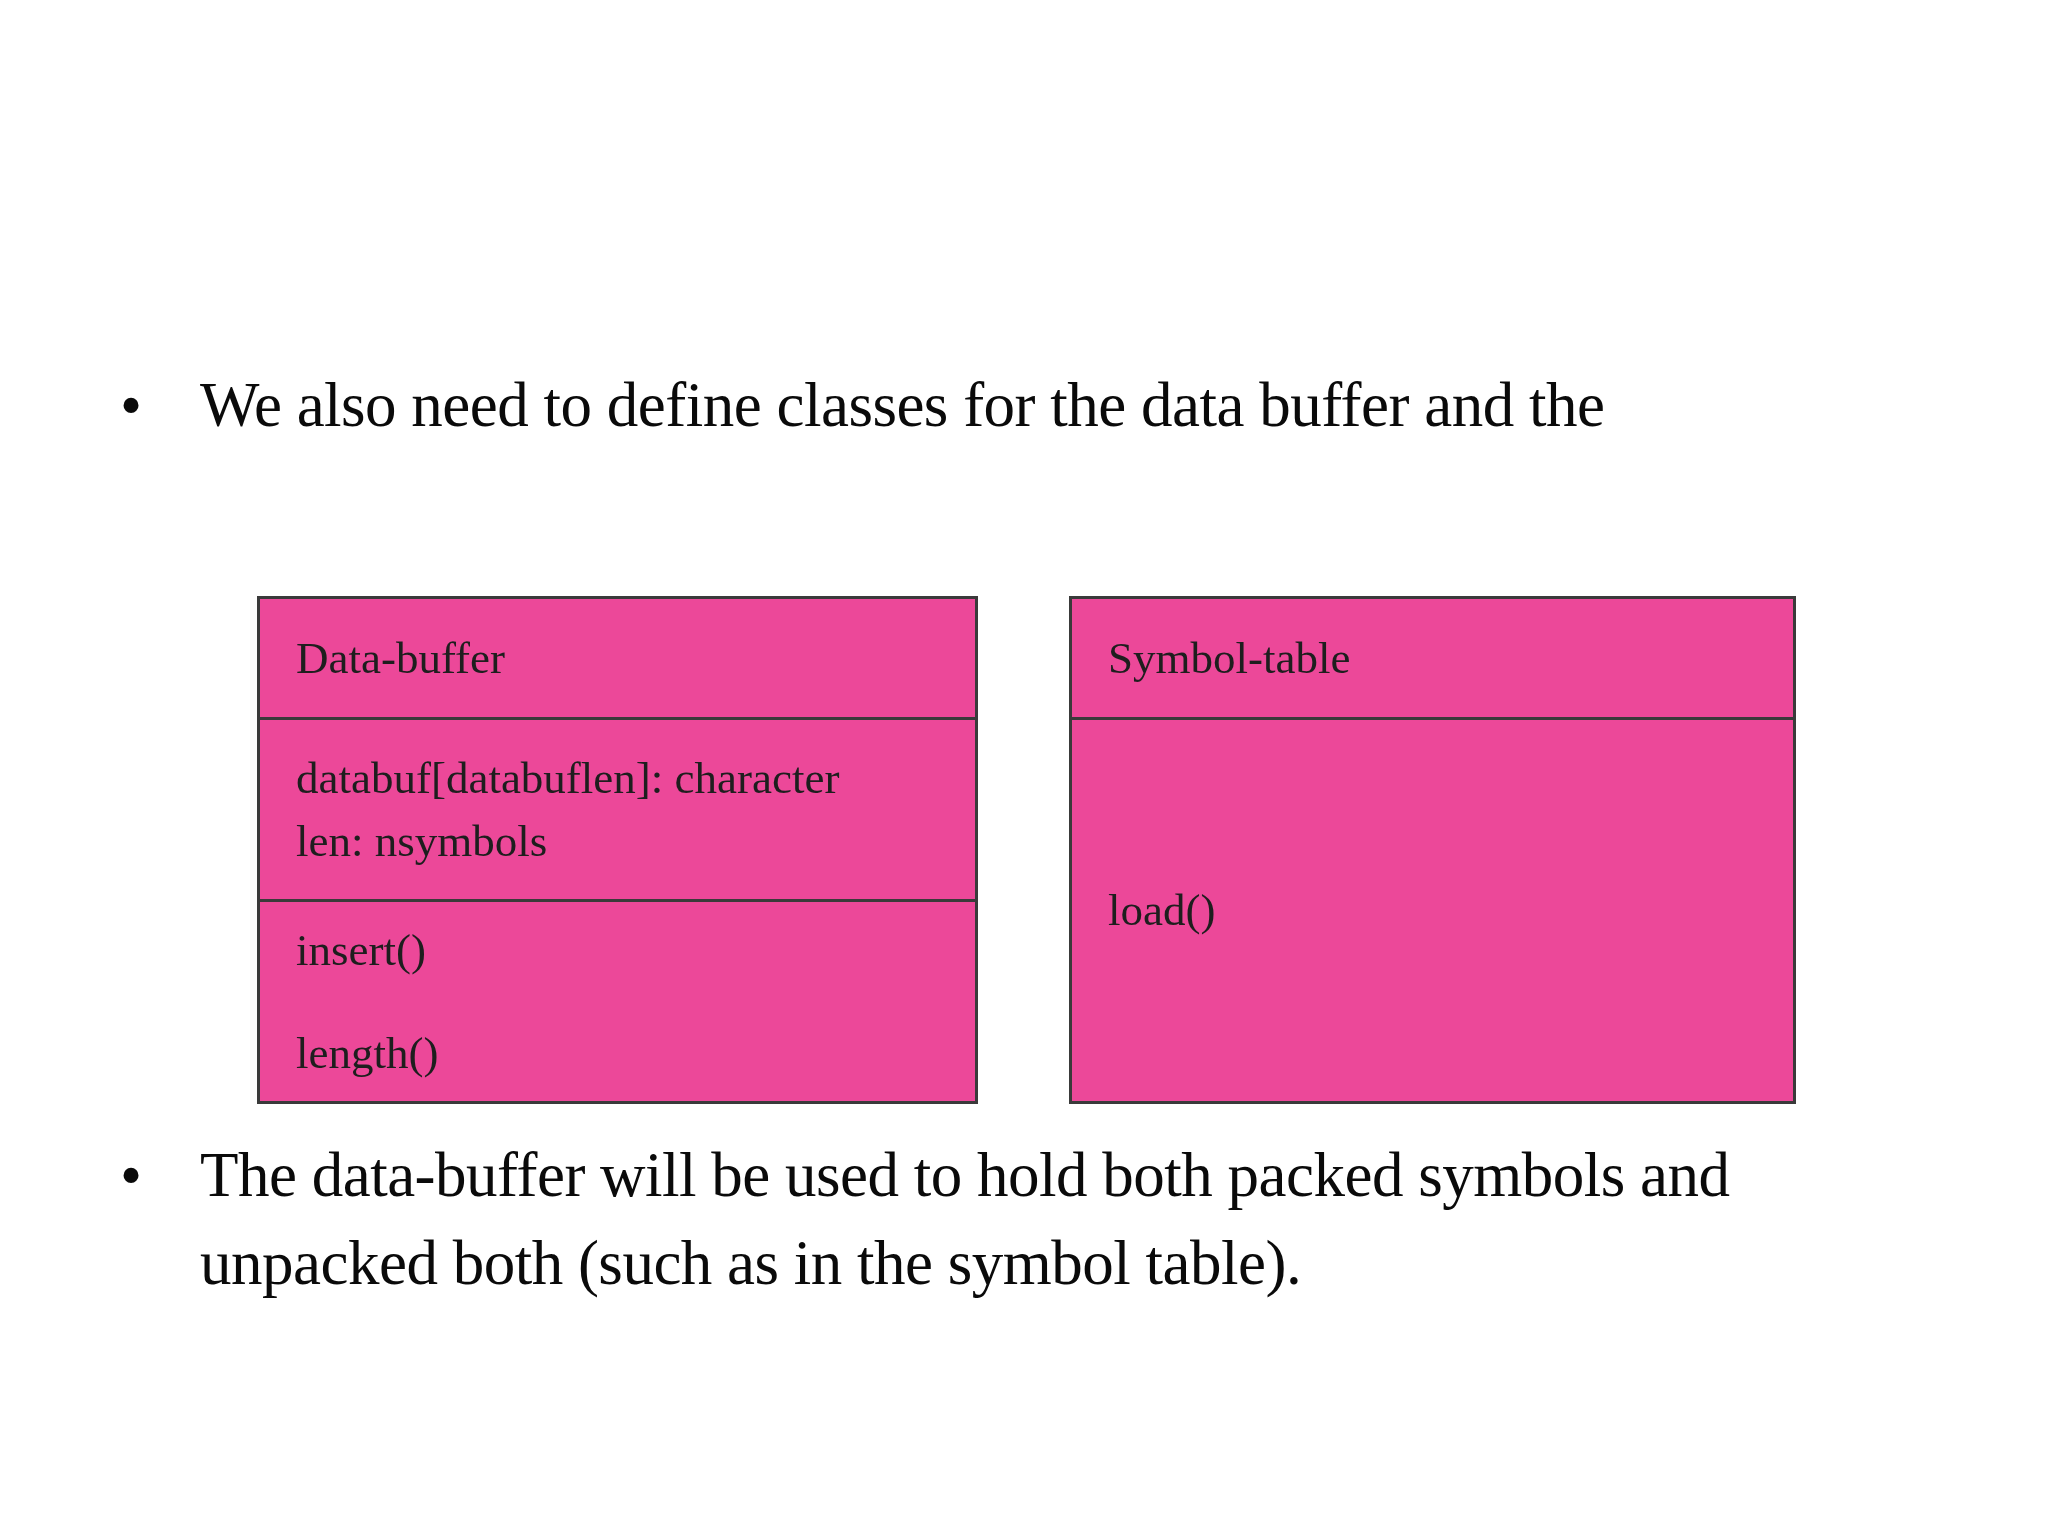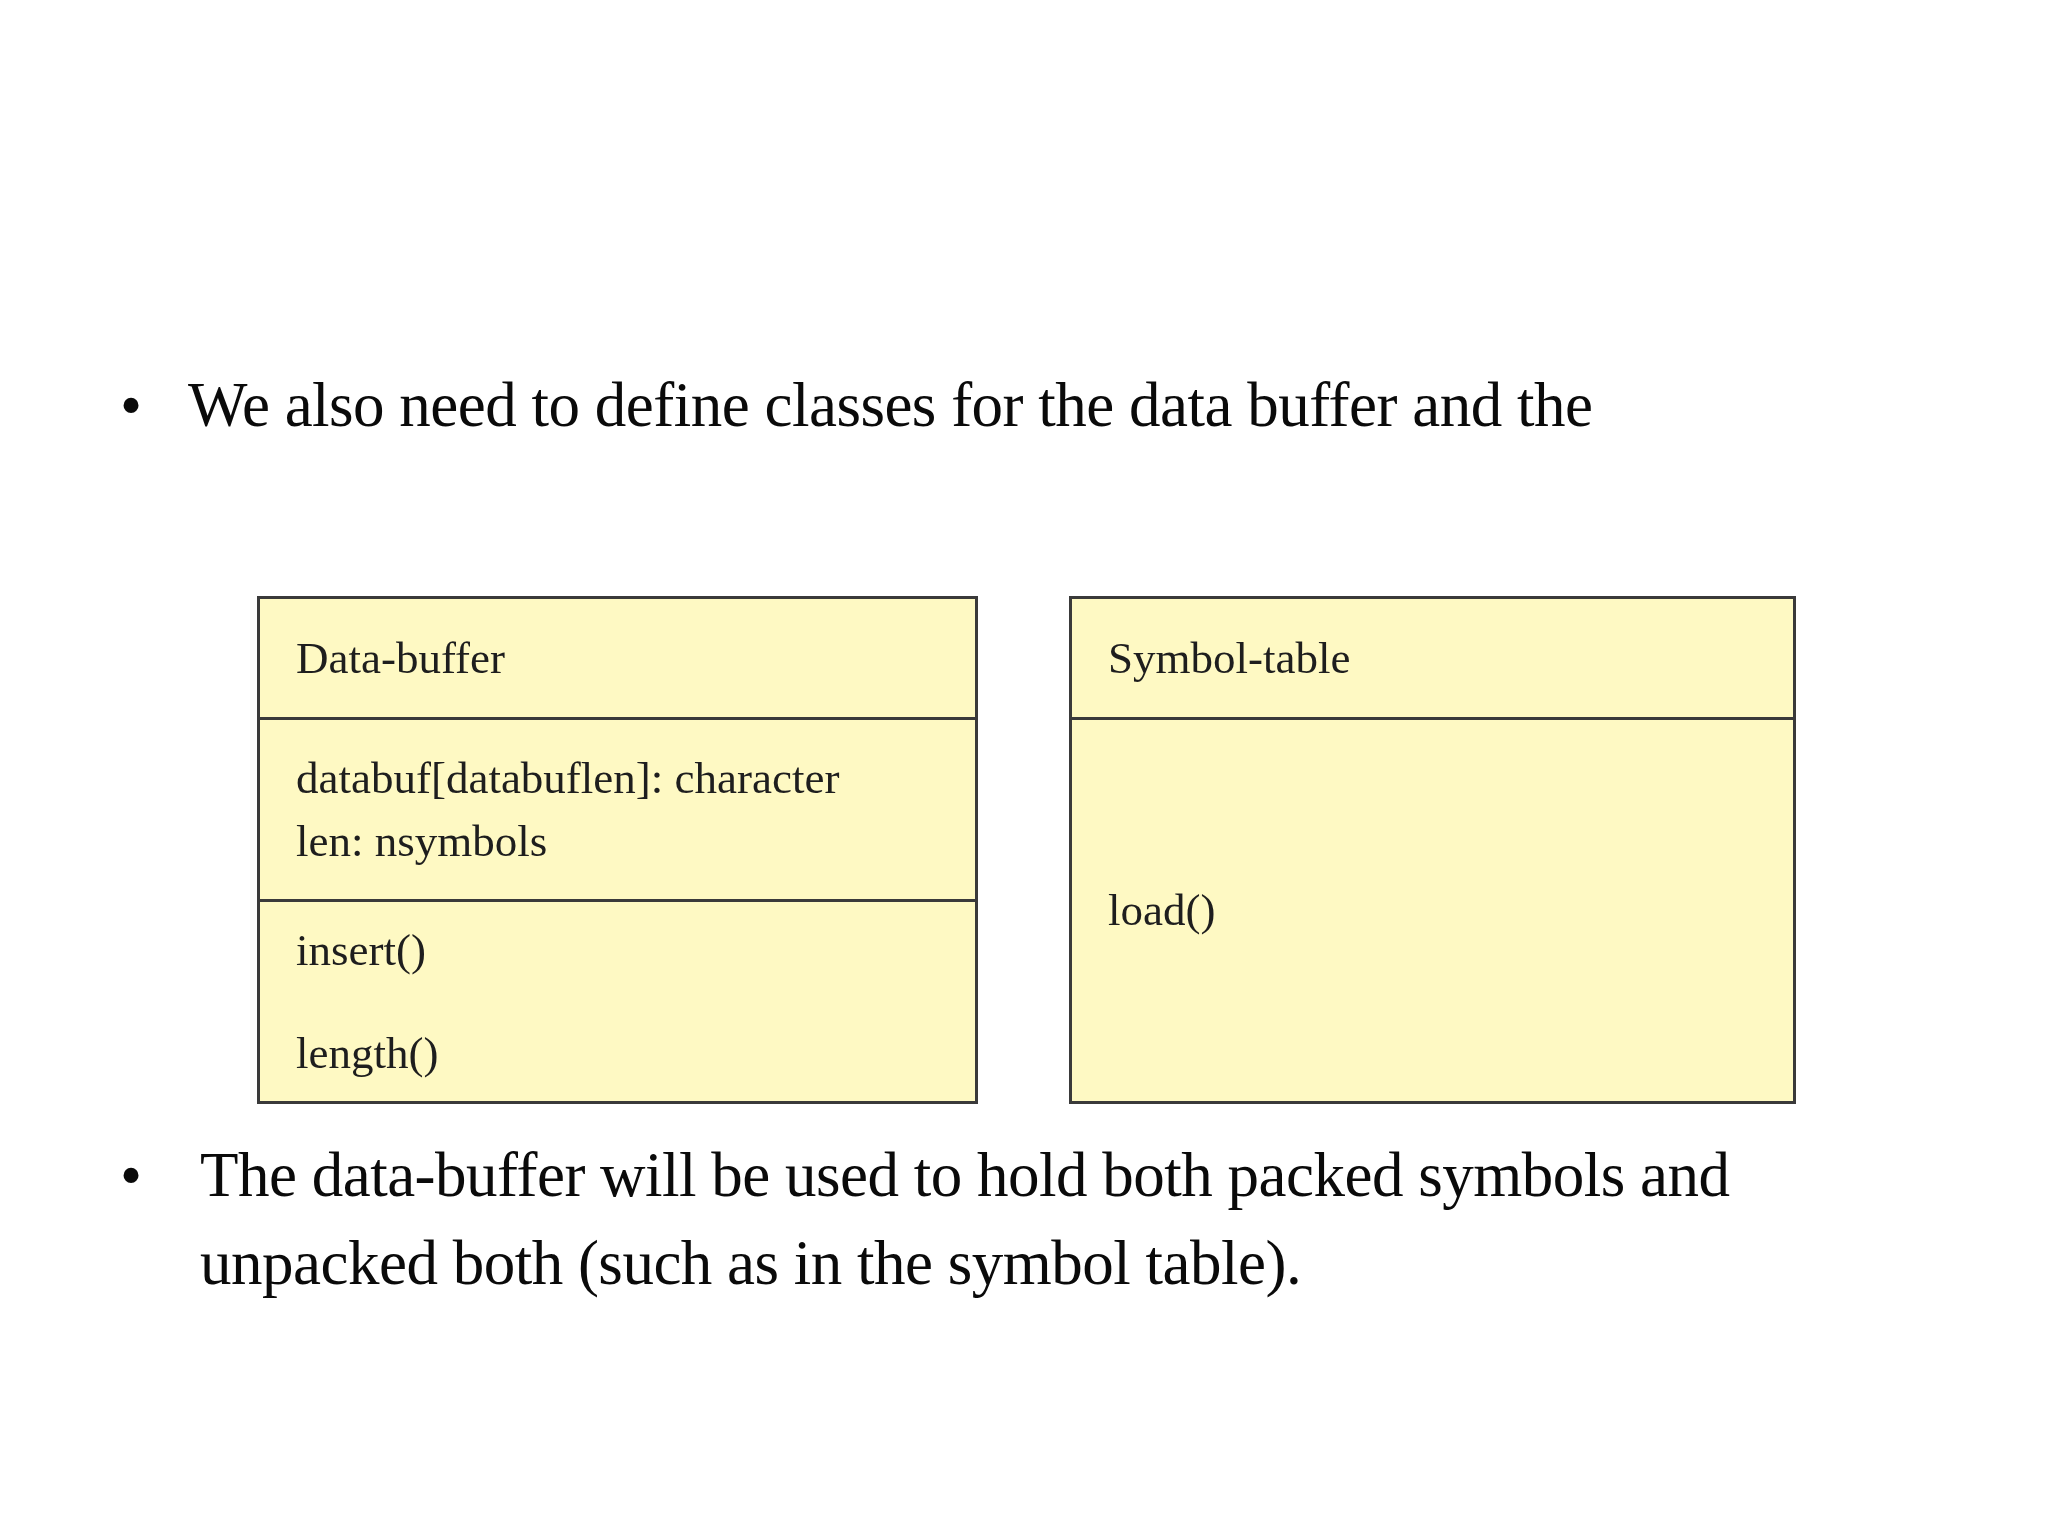--- a/index.html
+++ b/index.html
@@ -22,31 +22,31 @@
   }
   .bullet-lines {
     position: absolute;
     font-size: 63px;
     line-height: 88px;
     color: var(--text, #0a0a0a);
     white-space: nowrap;
     letter-spacing: -0.5px;
   }
   #bullet1-marker { left: 120px; top: 361px; }
-  #bullet1-lines  { left: 188px; top: 361px; }
+  #bullet1-lines  { left: 200px; top: 361px; }
   #bullet2-marker { left: 120px; top: 1131px; }
   #bullet2-lines  { left: 200px; top: 1131px; }
 
   
   .class-box {
     position: absolute;
     top: 596px;
     height: 508px;
     border: 3px solid var(--border, #3a3a3a);
-    background: #fef9c3;
+    background: #ec4899;
     box-sizing: border-box;
     display: flex;
     flex-direction: column;
     color: var(--boxtext, #1e1e1e);
     font-size: 45px;
     line-height: 63px;
   }
   #class-box-data-buffer  { left: 257px; width: 721px; }
   #class-box-symbol-table { left: 1069px; width: 727px; justify-content: center; }
 

